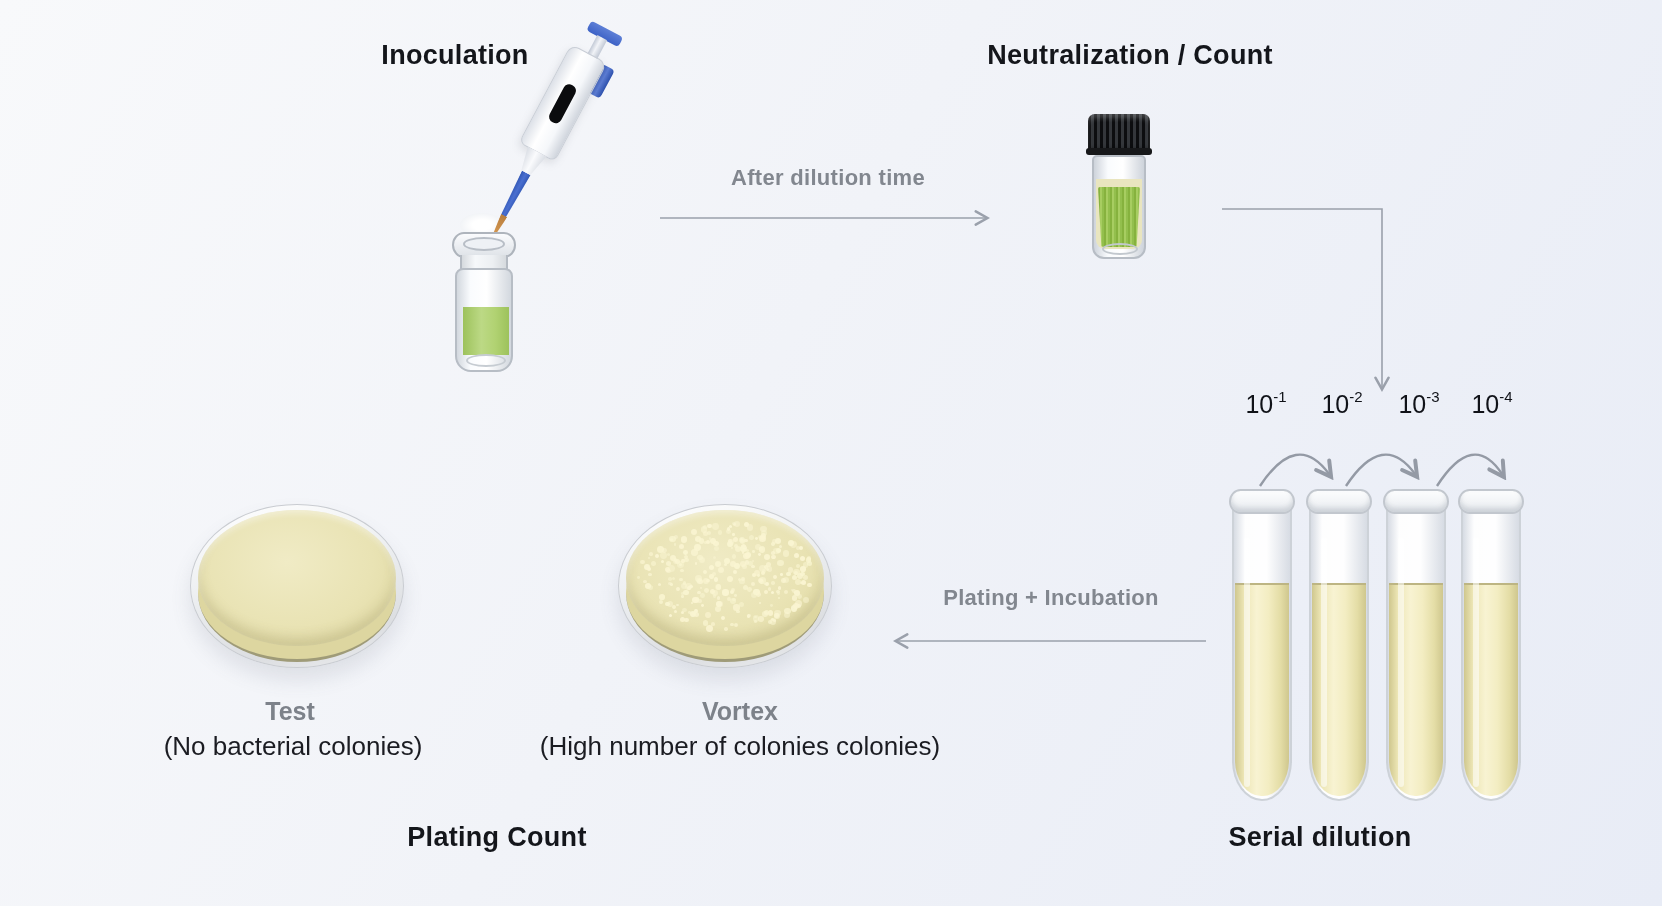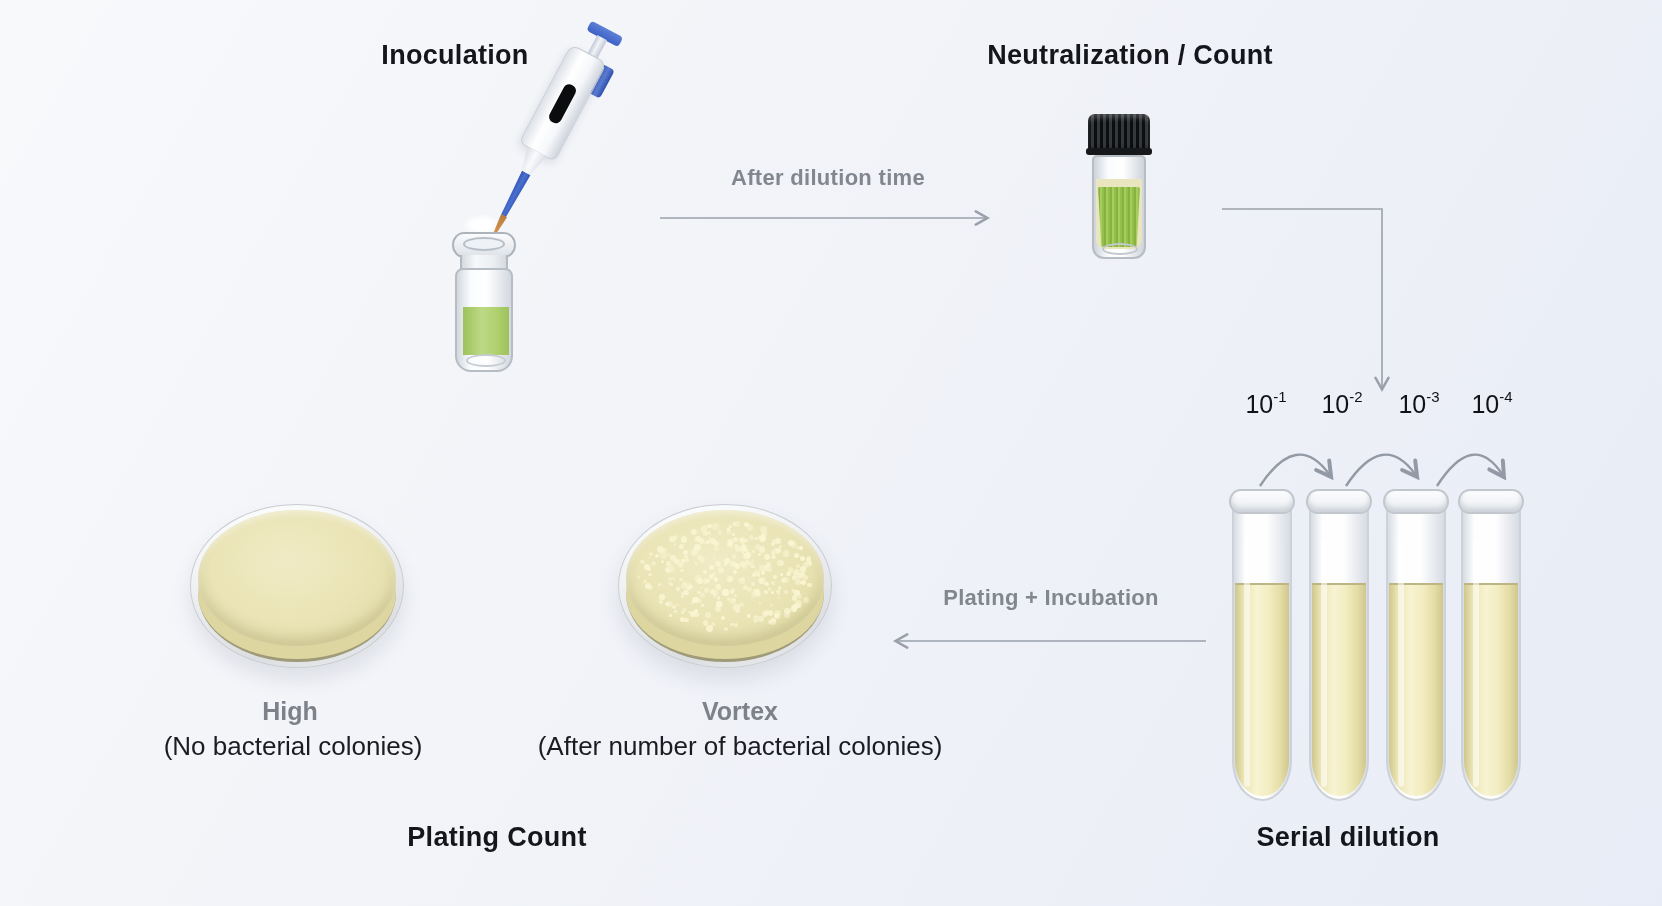--- a/index.html
+++ b/index.html
@@ -205,21 +205,21 @@
   <div class="rim"></div>
 </div>
 <div class="abs tube" style="left:1461px">
   <div class="glass">
     <div class="liquid"></div>
     <div class="shine"></div>
   </div>
   <div class="rim"></div>
 </div>
 
-<div class="abs ctr step-title" style="left:1348px;top:822px">Serial dilution</div>
+<div class="abs ctr step-title" style="left:1320px;top:822px">Serial dilution</div>
 
 <div class="abs ctr arrow-label" style="left:1051px;top:585px">Plating + Incubation</div>
 
 <div class="abs dish" style="left:190px">
   <div class="glass"></div>
   <div class="side"></div>
   <div class="agar"></div>
 </div>
 
 <div class="abs dish" style="left:618px">
@@ -524,19 +524,19 @@
         <i style="left: 31.4px; top: 35.7px; width: 6.9px; height: 6.9px; opacity: 0.82;"></i>
         <i style="left: 113.7px; top: 51.1px; width: 6.2px; height: 6.2px; opacity: 0.67;"></i>
         <i style="left: 126.6px; top: 105.2px; width: 6.7px; height: 6.7px; opacity: 0.51;"></i>
         <i style="left: 155.1px; top: 67.9px; width: 4.7px; height: 4.7px; opacity: 0.77;"></i>
         <i style="left: 39.4px; top: 91.5px; width: 4.5px; height: 4.5px; opacity: 0.9;"></i>
         <i style="left: 101.2px; top: 66.3px; width: 6.1px; height: 6.1px; opacity: 0.88;"></i>
       </div>
   </div>
 </div>
 
-<div class="abs ctr plate-name" style="left:290px;top:697px">High</div>
+<div class="abs ctr plate-name" style="left:290px;top:697px">Test</div>
 <div class="abs ctr plate-desc" style="left:293px;top:731px">(No bacterial colonies)</div>
 
 <div class="abs ctr plate-name" style="left:740px;top:697px">Vortex</div>
-<div class="abs ctr plate-desc" style="left:740px;top:731px">(After number of bacterial colonies)</div>
+<div class="abs ctr plate-desc" style="left:740px;top:731px">(High number of colonies colonies)</div>
 
 <div class="abs ctr step-title" style="left:497px;top:822px">Plating Count</div>
 
 </body></html>

